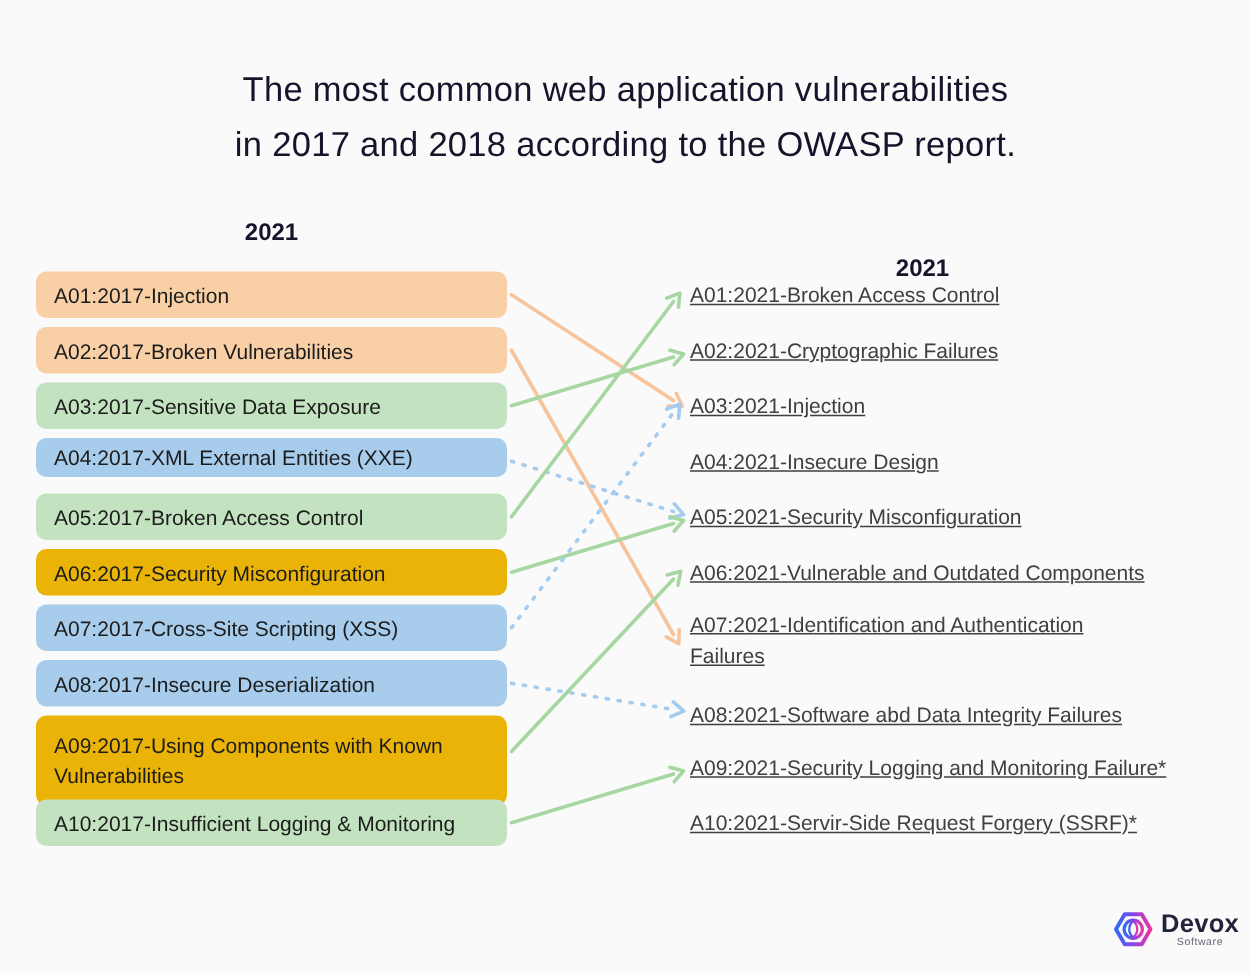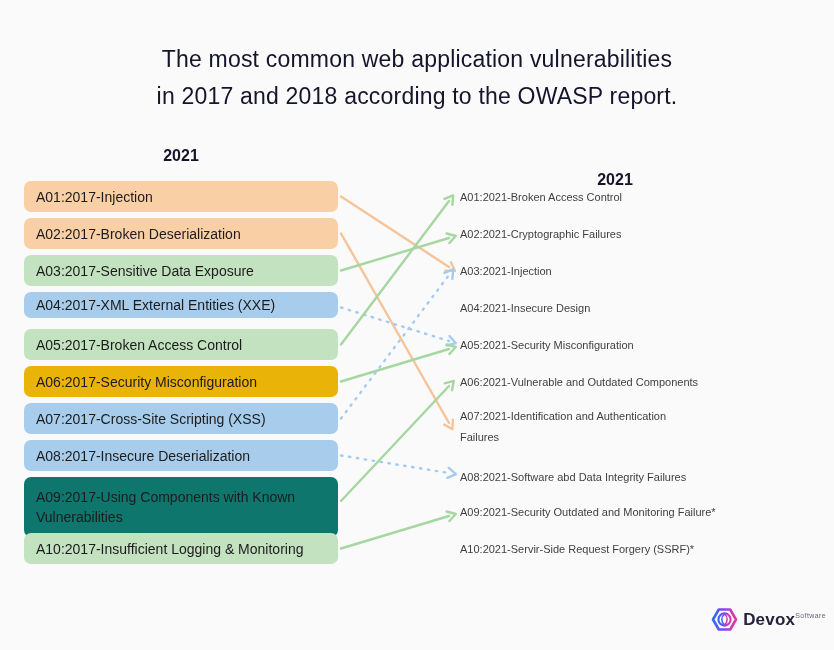--- a/index.html
+++ b/index.html
@@ -7,64 +7,64 @@
           font-family:"Liberation Sans",sans-serif;overflow:hidden;}
   .title{position:absolute;top:41px;left:0;right:0;text-align:center;
          font-weight:normal;font-size:23px;line-height:37px;color:#14142B;letter-spacing:.2px;}
   .col-header{position:absolute;top:146px;font-size:16px;font-weight:bold;
               color:#14142B;text-align:center;line-height:20px;}
   .col-header.left{left:24px;width:314px;}
   .col-header.right{left:460px;width:310px;}
   .vbox{position:absolute;left:24px;width:314px;border-radius:7px;display:flex;
         align-items:center;box-sizing:border-box;padding:0 12px;font-size:14px;
         color:#1c1c1c;line-height:20px;}
-  .ritem{position:absolute;left:460px;width:348px;font-size:11px;color:#3f3f3f;
-         line-height:21px;white-space:pre-line;transform:translateY(-50%);}
+  .ritem{position:absolute;left:460px;width:348px;font-size:14px;color:#3f3f3f;
+         line-height:21px;white-space:pre-line;transform:translateY(-50%);text-decoration:underline;}
   #arrows{position:absolute;left:0;top:0;pointer-events:none;}
   .logo{position:absolute;right:8px;bottom:17px;display:flex;align-items:center;gap:5px;}
-  .logo-text{display:flex;flex-direction:row;align-items:flex-start;}
+  .logo-text{display:flex;flex-direction:column;align-items:center;}
   .logo-name{font-size:17px;font-weight:bold;color:#23233B;line-height:17px;letter-spacing:.2px;}
   .logo-sub{font-size:7px;color:#67677a;letter-spacing:.4px;margin-top:1px;}
 </style>
 </head>
 <body>
 
 <div class="canvas" style="background: rgb(250, 250, 250);">
 
   <div class="title" style="color: rgb(20, 20, 43);">
     <div>The most common web application vulnerabilities</div>
     <div>in 2017 and 2018 according to the OWASP report.</div>
   </div>
 
   <div class="col-header left" style="color: rgb(20, 20, 43);">2021</div>
   <div class="col-header right" style="color: rgb(20, 20, 43); margin-top: 24px;">2021</div>
 
   <div id="left-col">
       <div class="vbox" style="top: 181px; height: 31px; background: rgb(249, 208, 166); color: rgb(28, 28, 28);">A01:2017-Injection</div>
-      <div class="vbox" style="top: 218px; height: 31px; background: rgb(249, 208, 166); color: rgb(28, 28, 28);">A02:2017-Broken Deserialization</div>
+      <div class="vbox" style="top: 218px; height: 31px; background: rgb(249, 208, 166); color: rgb(28, 28, 28);">A02:2017-Broken Vulnerabilities</div>
       <div class="vbox" style="top: 255px; height: 31px; background: rgb(195, 226, 192); color: rgb(28, 28, 28);">A03:2017-Sensitive Data Exposure</div>
       <div class="vbox" style="top: 292px; height: 26px; background: rgb(167, 204, 236); color: rgb(28, 28, 28);">A04:2017-XML External Entities (XXE)</div>
       <div class="vbox" style="top: 329px; height: 31px; background: rgb(195, 226, 192); color: rgb(28, 28, 28);">A05:2017-Broken Access Control</div>
       <div class="vbox" style="top: 366px; height: 31px; background: #eab308; color: rgb(28, 28, 28);">A06:2017-Security Misconfiguration</div>
       <div class="vbox" style="top: 403px; height: 31px; background: rgb(167, 204, 236); color: rgb(28, 28, 28);">A07:2017-Cross-Site Scripting (XSS)</div>
       <div class="vbox" style="top: 440px; height: 31px; background: rgb(167, 204, 236); color: rgb(28, 28, 28);">A08:2017-Insecure Deserialization</div>
-      <div class="vbox" style="top: 477px; height: 60px; background: #0f766e; color: rgb(28, 28, 28);">A09:2017-Using Components with Known Vulnerabilities</div>
+      <div class="vbox" style="top: 477px; height: 60px; background: #eab308; color: rgb(28, 28, 28);">A09:2017-Using Components with Known Vulnerabilities</div>
       <div class="vbox" style="top: 533px; height: 31px; background: rgb(195, 226, 192); color: rgb(28, 28, 28);">A10:2017-Insufficient Logging &amp; Monitoring</div>
     </div>
   <div id="right-col">
       <div class="ritem" style="top: 197px; color: rgb(63, 63, 63);">A01:2021-Broken Access Control</div>
       <div class="ritem" style="top: 234px; color: rgb(63, 63, 63);">A02:2021-Cryptographic Failures</div>
       <div class="ritem" style="top: 271px; color: rgb(63, 63, 63);">A03:2021-Injection</div>
       <div class="ritem" style="top: 308px; color: rgb(63, 63, 63);">A04:2021-Insecure Design</div>
       <div class="ritem" style="top: 345px; color: rgb(63, 63, 63);">A05:2021-Security Misconfiguration</div>
       <div class="ritem" style="top: 382px; color: rgb(63, 63, 63);">A06:2021-Vulnerable and Outdated Components</div>
       <div class="ritem" style="top: 427px; color: rgb(63, 63, 63);">A07:2021-Identification and Authentication
 Failures</div>
       <div class="ritem" style="top: 477px; color: rgb(63, 63, 63);">A08:2021-Software abd Data Integrity Failures</div>
-      <div class="ritem" style="top: 512px; color: rgb(63, 63, 63);">A09:2021-Security Outdated and Monitoring Failure*</div>
+      <div class="ritem" style="top: 512px; color: rgb(63, 63, 63);">A09:2021-Security Logging and Monitoring Failure*</div>
       <div class="ritem" style="top: 549px; color: rgb(63, 63, 63);">A10:2021-Servir-Side Request Forgery (SSRF)*</div>
     </div>
 
   <svg id="arrows" width="834" height="650">
     <defs id="arrow-defs">
         <marker id="m-orange" markerUnits="userSpaceOnUse" markerWidth="16" markerHeight="16" refX="3" refY="8" orient="auto">
           <path d="M2,3 L10,8 L2,13" fill="none" stroke="#F6C39A" stroke-width="2.4" stroke-linecap="round" stroke-linejoin="round"></path>
         </marker>
         <marker id="m-green" markerUnits="userSpaceOnUse" markerWidth="16" markerHeight="16" refX="3" refY="8" orient="auto">
           <path d="M2,3 L10,8 L2,13" fill="none" stroke="#A6D7A1" stroke-width="2.4" stroke-linecap="round" stroke-linejoin="round"></path>

